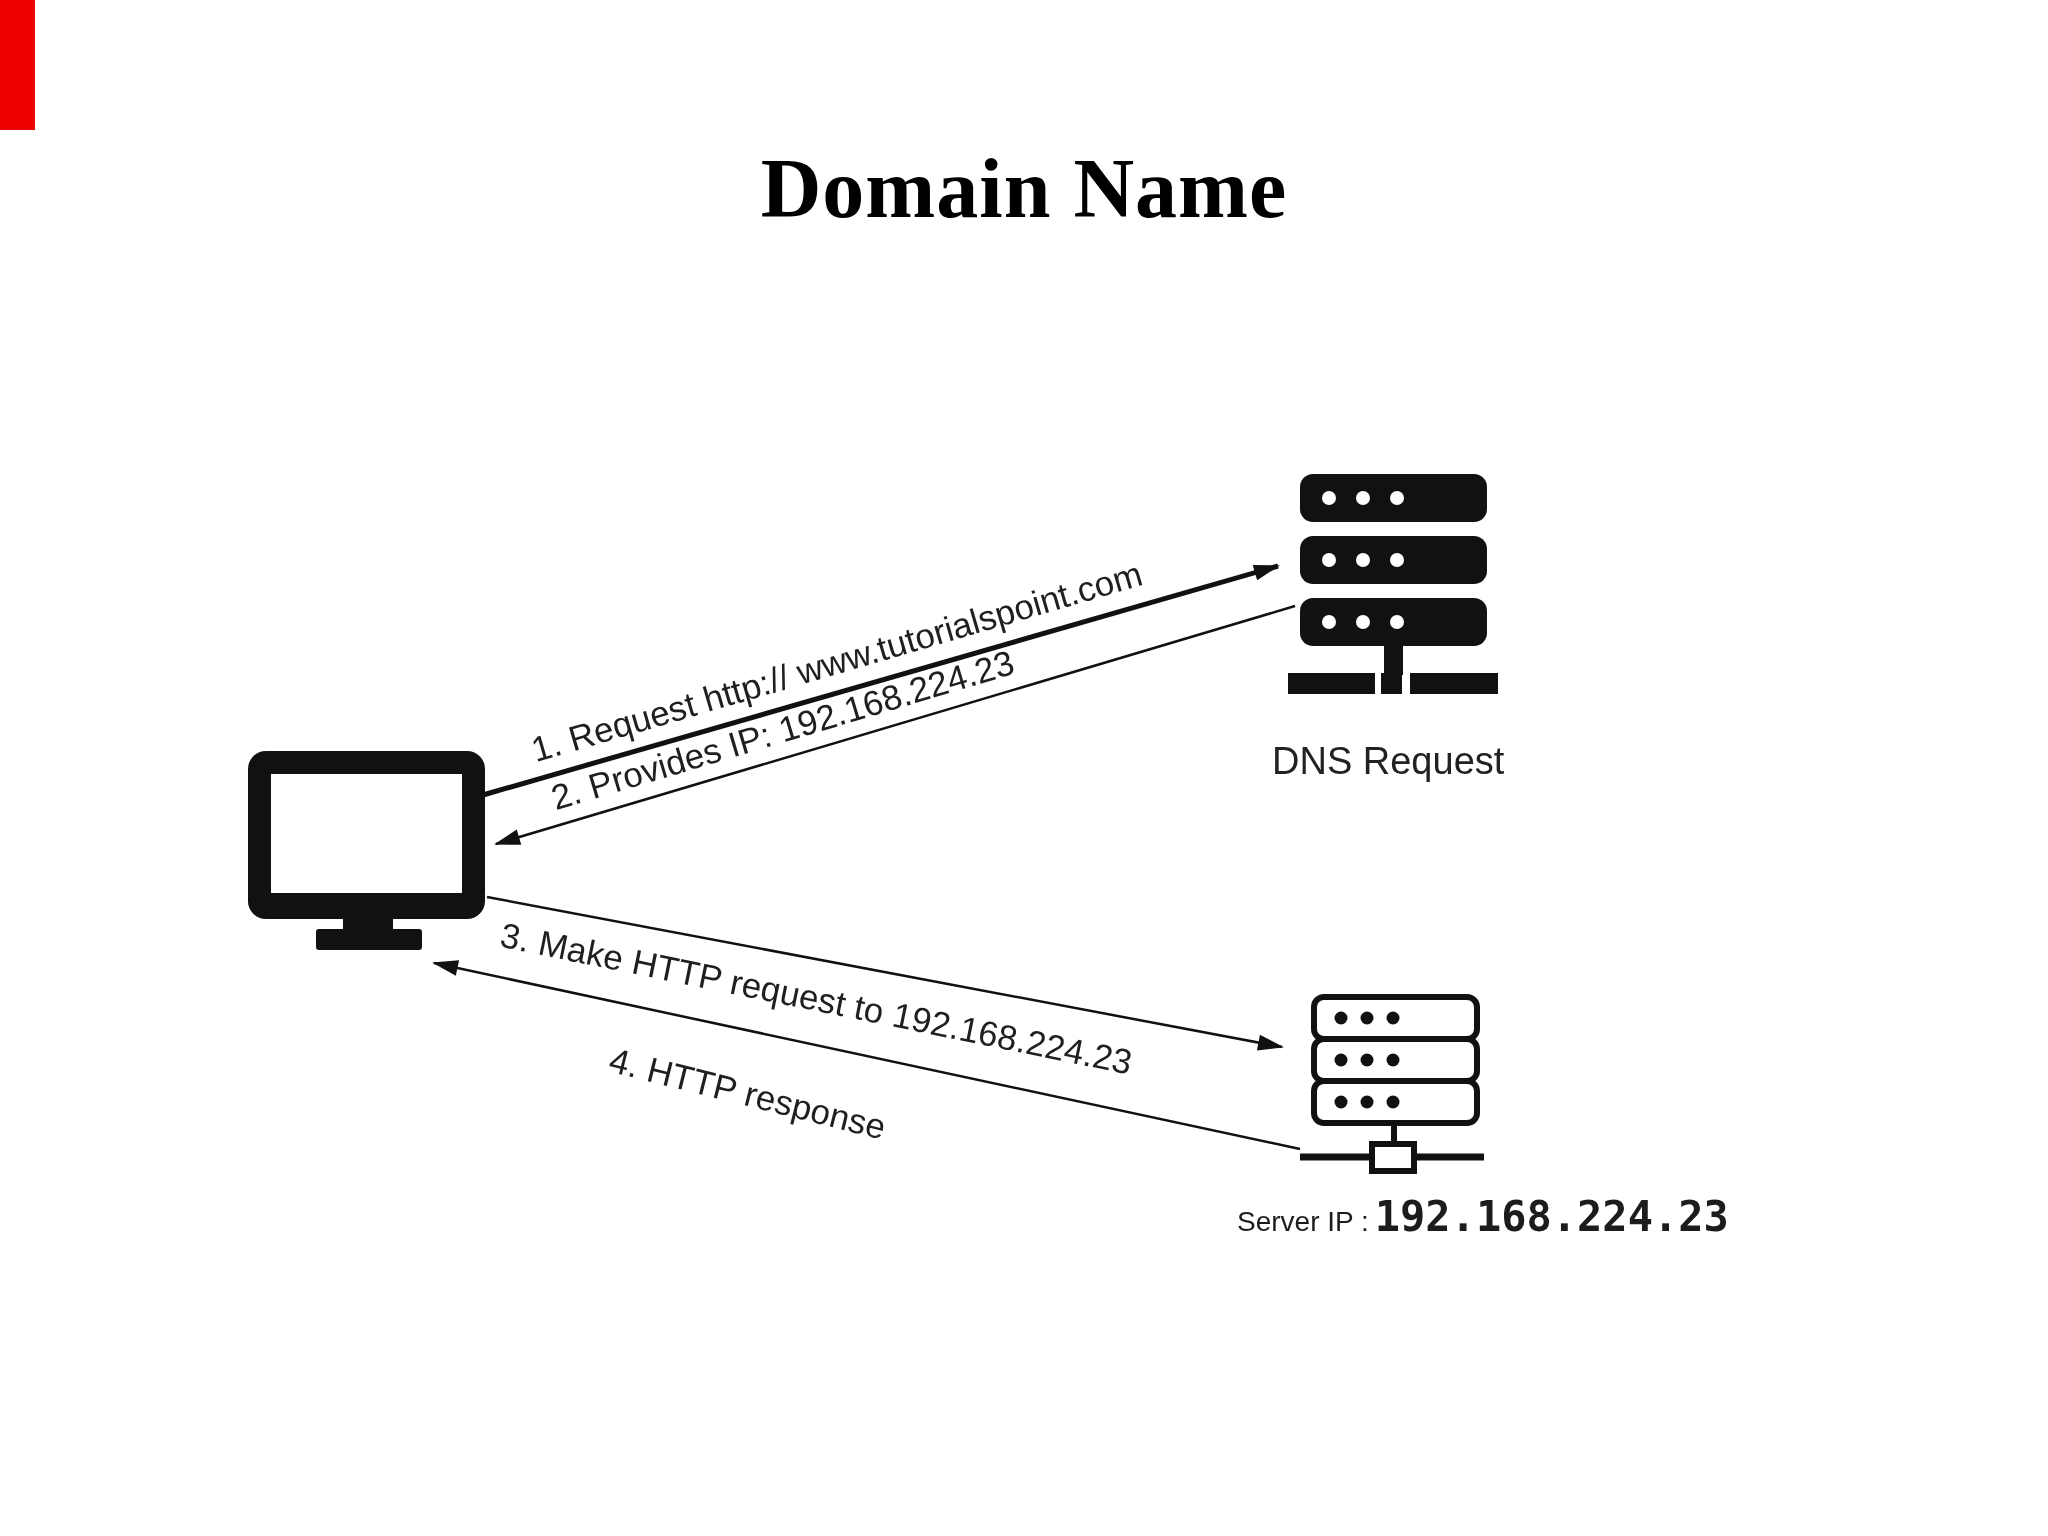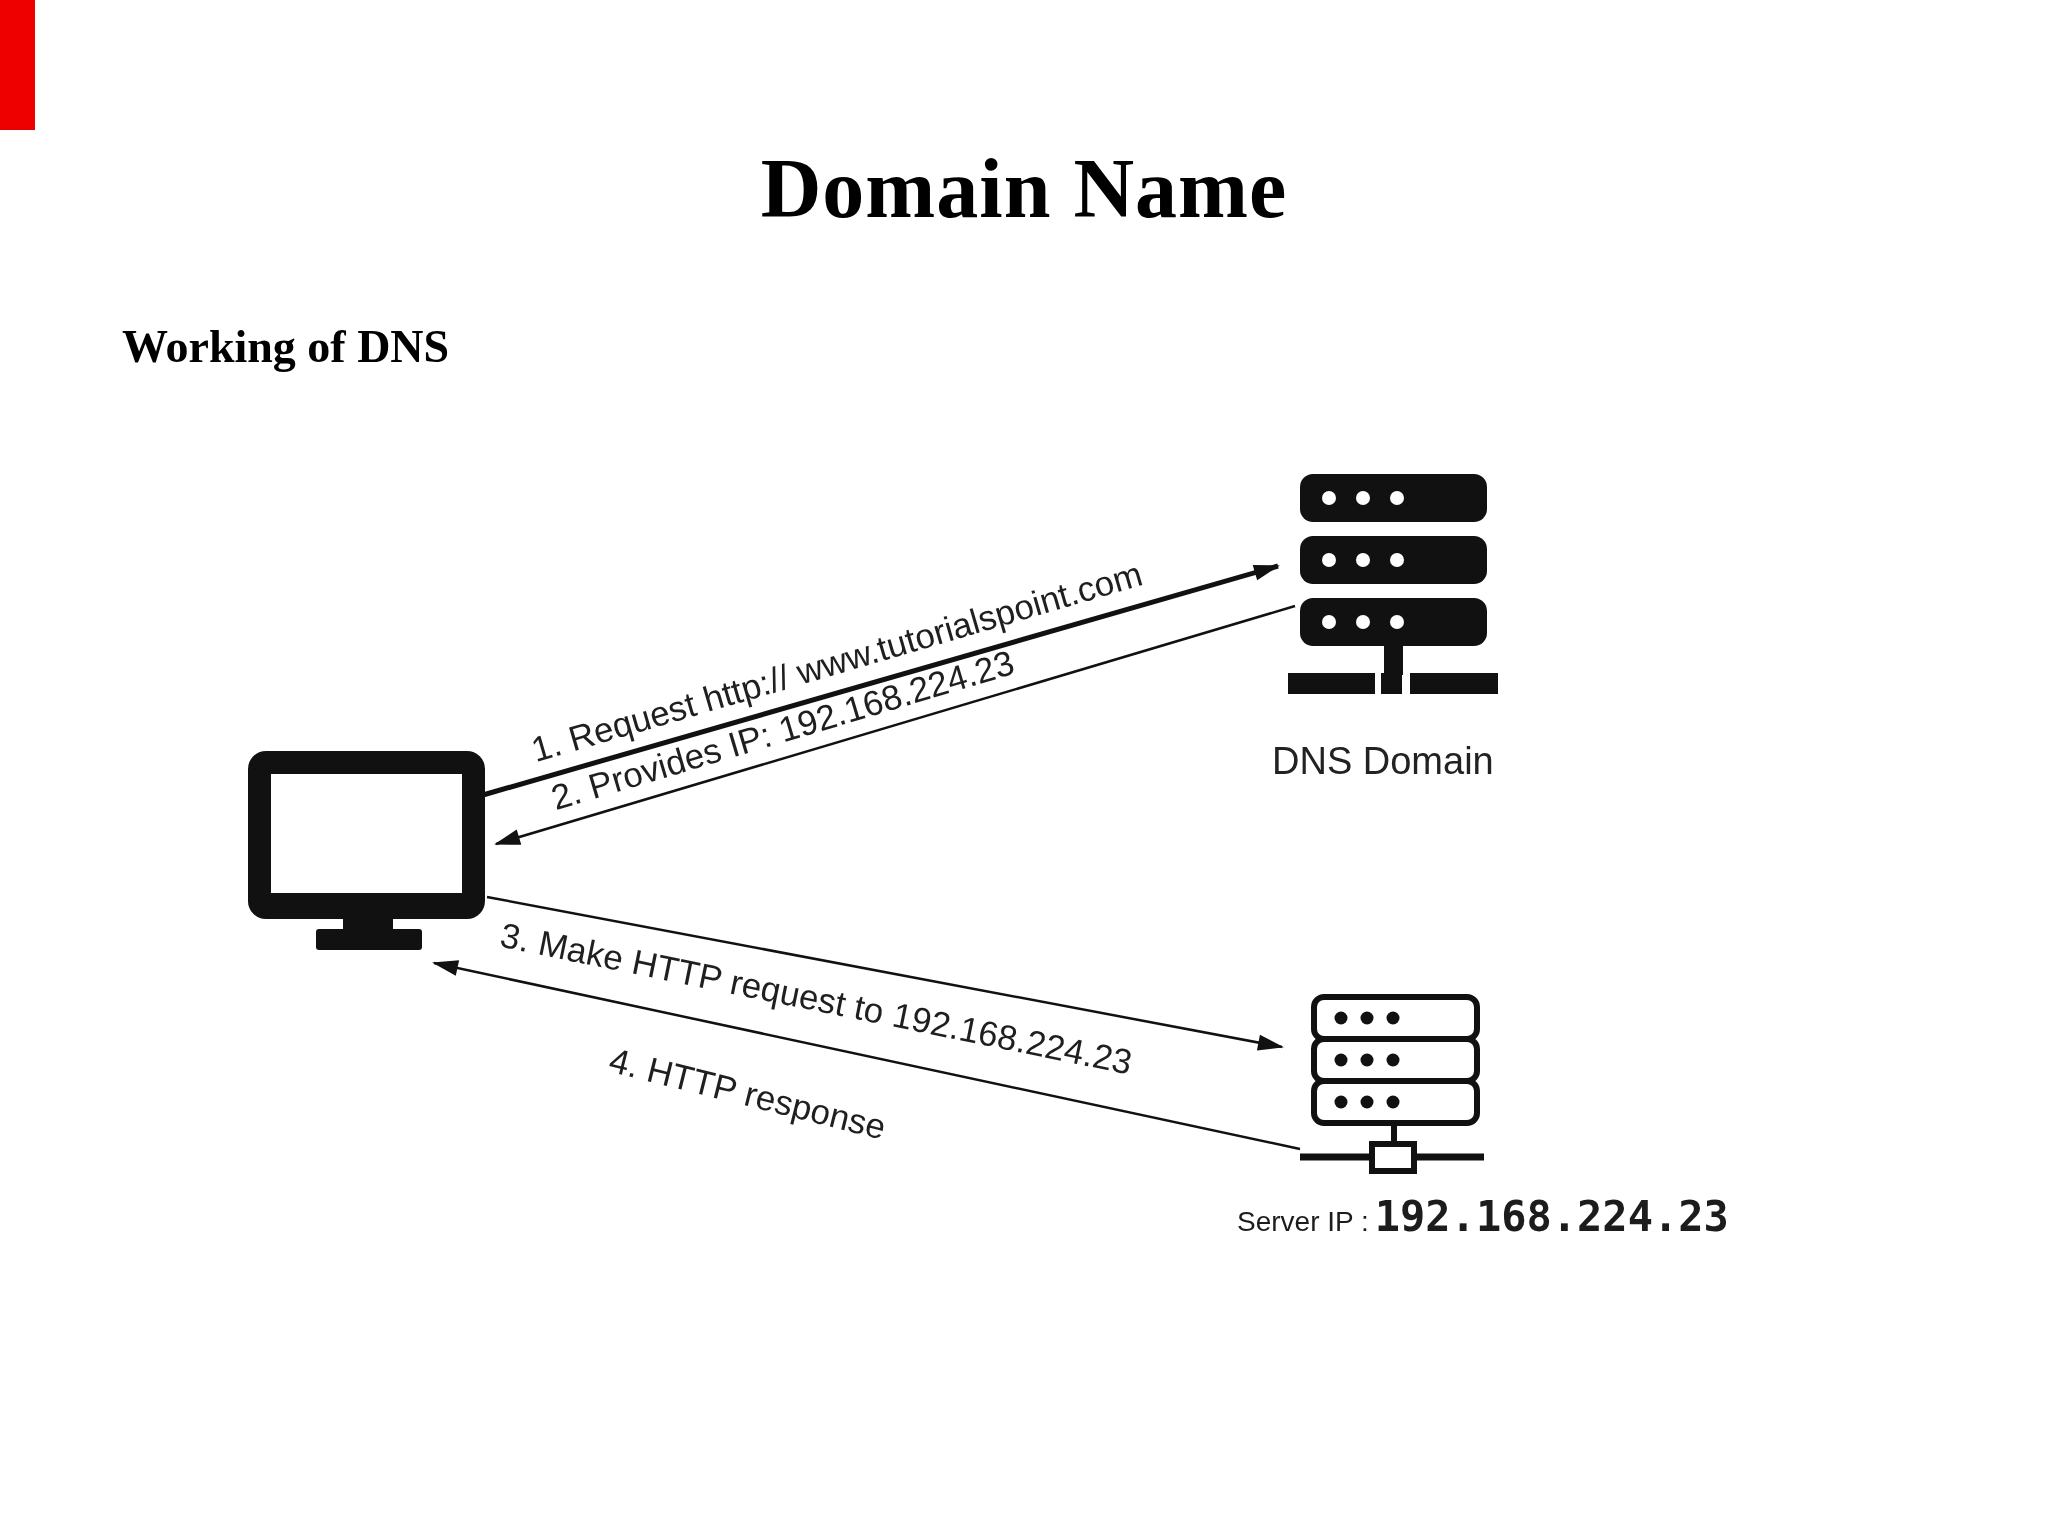--- a/index.html
+++ b/index.html
@@ -81,21 +81,20 @@
 </style>
 </head>
 <body>
 
 <div id="page">
 
   <div class="red-stripe"></div>
 
   <div class="page-title">Domain Name</div>
 
-  <div class="section-heading">Working of DNS</div>
 
   <svg id="diagram" width="2048" height="1536" viewBox="0 0 2048 1536">
     <defs>
       <marker id="ah" markerUnits="userSpaceOnUse" markerWidth="30" markerHeight="20" refX="26" refY="10" orient="auto">
         <path d="M2,2 L28,10 L2,18 z" fill="#111111"></path>
       </marker>
     </defs>
 
     <g>
       <rect x="248" y="751" width="237" height="168" rx="18" fill="#111111"></rect>
@@ -145,20 +144,20 @@
     <line x1="1295" y1="606" x2="496" y2="844" stroke="#111111" stroke-width="2.5" marker-end="url(#ah)"></line>
     <line x1="487" y1="897" x2="1282" y2="1047" stroke="#111111" stroke-width="2.5" marker-end="url(#ah)"></line>
     <line x1="1300" y1="1149" x2="434" y2="963" stroke="#111111" stroke-width="2.5" marker-end="url(#ah)"></line>
   </svg>
 
   <div class="arrow-label lbl-1">1. Request http:// www.tutorialspoint.com</div>
   <div class="arrow-label lbl-2">2. Provides IP: 192.168.224.23</div>
   <div class="arrow-label lbl-3">3. Make HTTP request to 192.168.224.23</div>
   <div class="arrow-label lbl-4">4. HTTP response</div>
 
-  <div class="dns-server-caption">DNS Domain</div>
+  <div class="dns-server-caption">DNS Request</div>
 
   <div class="server-ip-caption">
     <span class="server-ip-prefix">Server IP :</span>
     <span class="server-ip-value">192.168.224.23</span>
   </div>
 
 </div>
 
 </body></html>

